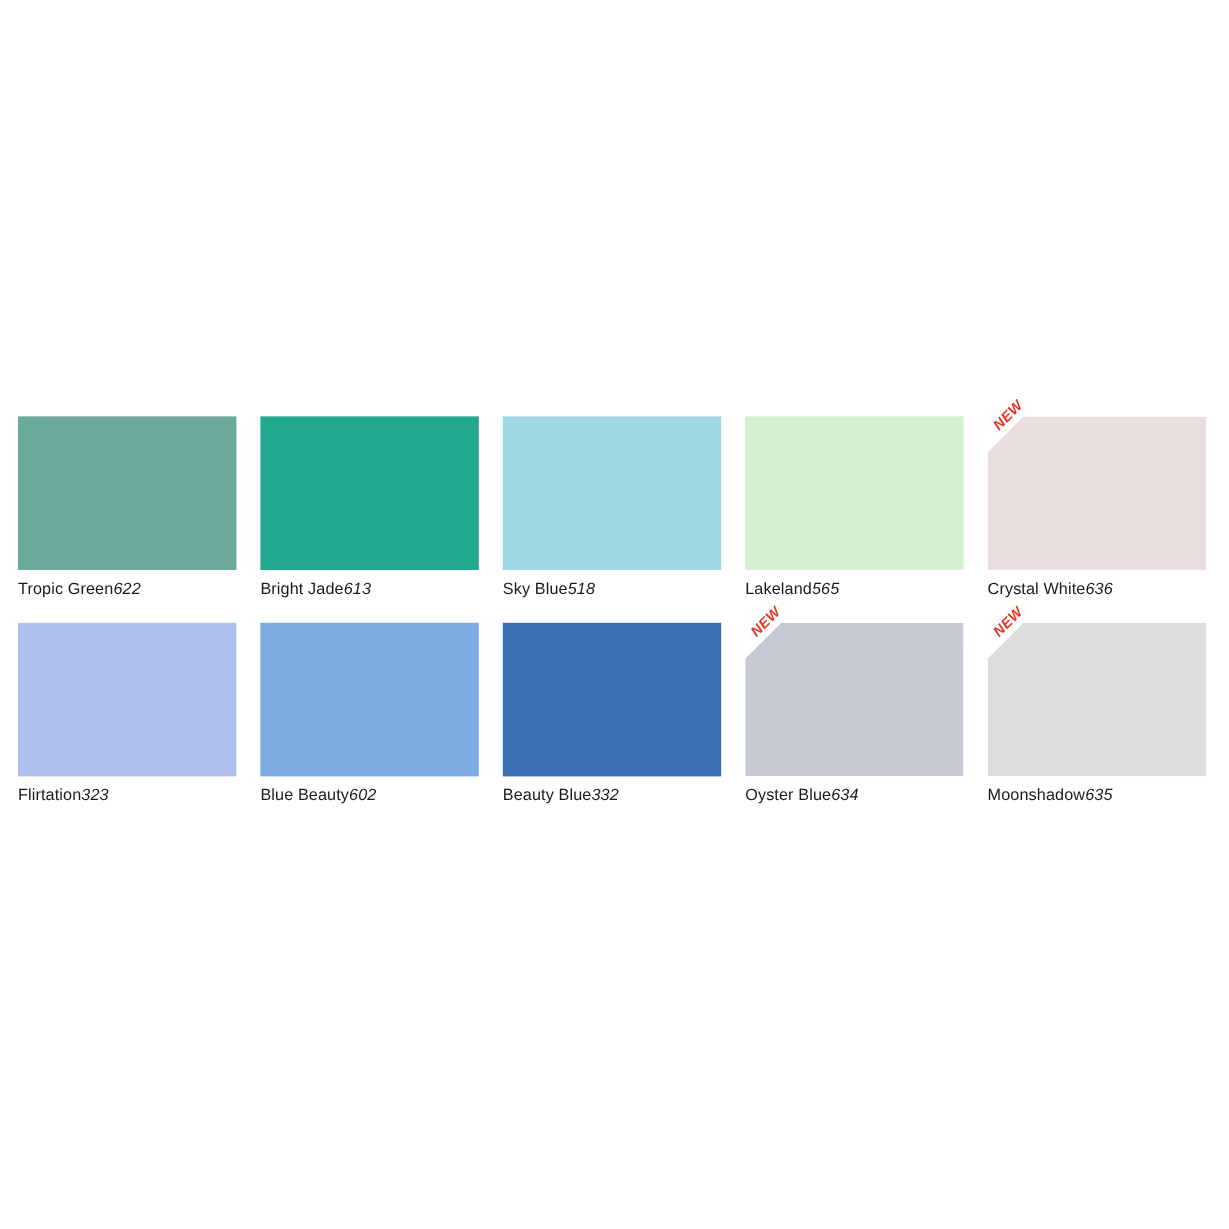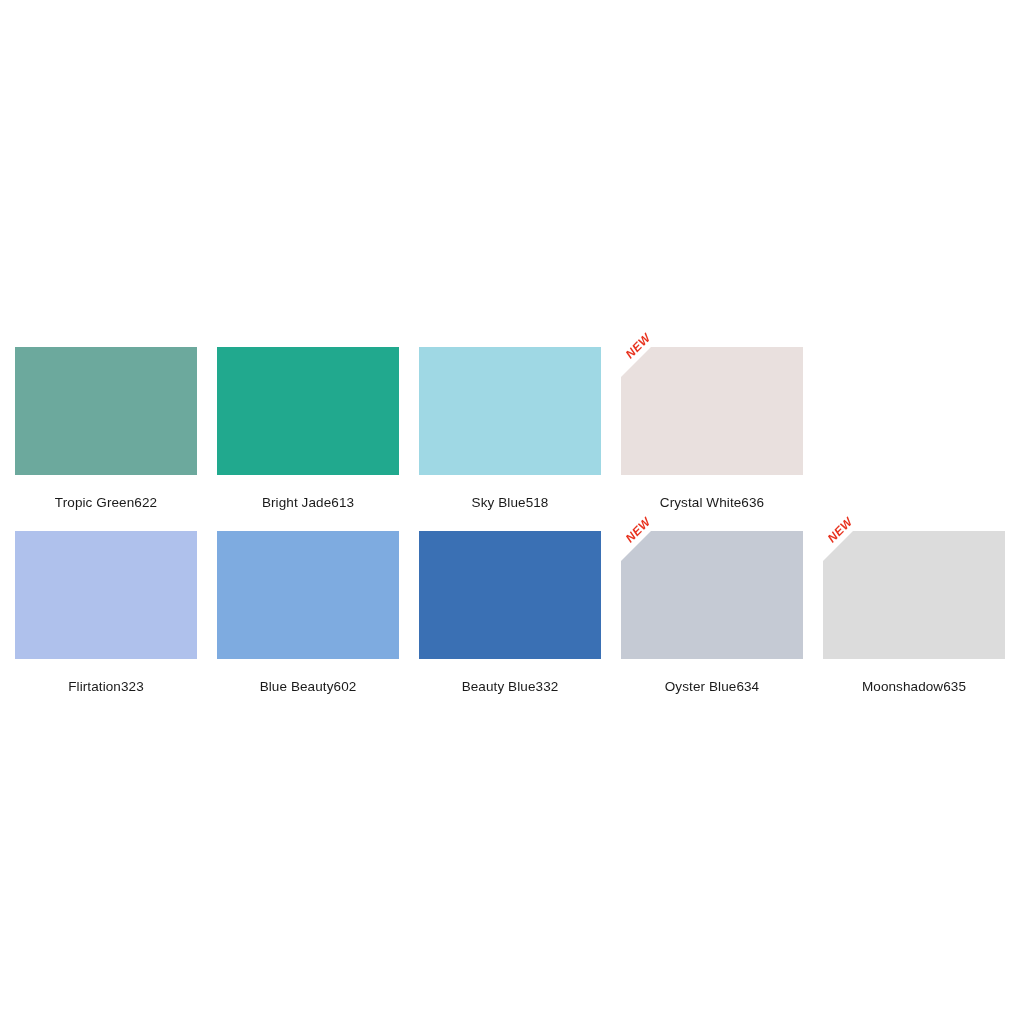--- a/index.html
+++ b/index.html
@@ -58,34 +58,35 @@
     letter-spacing: 0.5px;
     font-family: "Liberation Sans", sans-serif;
     transform: rotate(-45deg);
     transform-origin: center center;
     pointer-events: none;
     z-index: 3;
   }
 
   .swatch-label {
     display: flex;
-    justify-content: center;
+    justify-content: flex-start;
     align-items: baseline;
-    margin-top: 20px;
+    margin-top: 8px;
     font-size: 13.5px;
     color: #1a1a1a;
     letter-spacing: 0.1px;
   }
 
   .swatch-name {
     white-space: nowrap;
   }
 
   .swatch-code {
     white-space: nowrap;
+    font-style: italic;
   }
 </style>
 </head>
 <body>
 
 <div id="chart">
     <div class="swatch-row">
       <div class="swatch-cell">
         <div class="swatch-chip" style="background: rgb(108, 169, 157);"></div>
         <div class="swatch-label">
@@ -98,20 +99,27 @@
         <div class="swatch-label">
           <span class="swatch-name">Bright Jade</span>
           <span class="swatch-code">613</span>
         </div>
       </div>
       <div class="swatch-cell">
         <div class="swatch-chip" style="background: rgb(159, 216, 228);"></div>
         <div class="swatch-label">
           <span class="swatch-name">Sky Blue</span>
           <span class="swatch-code">518</span>
+        </div>
+      </div>
+      <div class="swatch-cell">
+        <div class="swatch-chip" style="background: rgb(212, 239, 210);"></div>
+        <div class="swatch-label">
+          <span class="swatch-name">Lakeland</span>
+          <span class="swatch-code">565</span>
         </div>
       </div>
       <div class="swatch-cell">
         <div class="swatch-chip is-new" style="background: rgb(233, 224, 222);"></div>
         <div class="new-badge">NEW</div>
         <div class="swatch-label">
           <span class="swatch-name">Crystal White</span>
           <span class="swatch-code">636</span>
         </div>
       </div>

